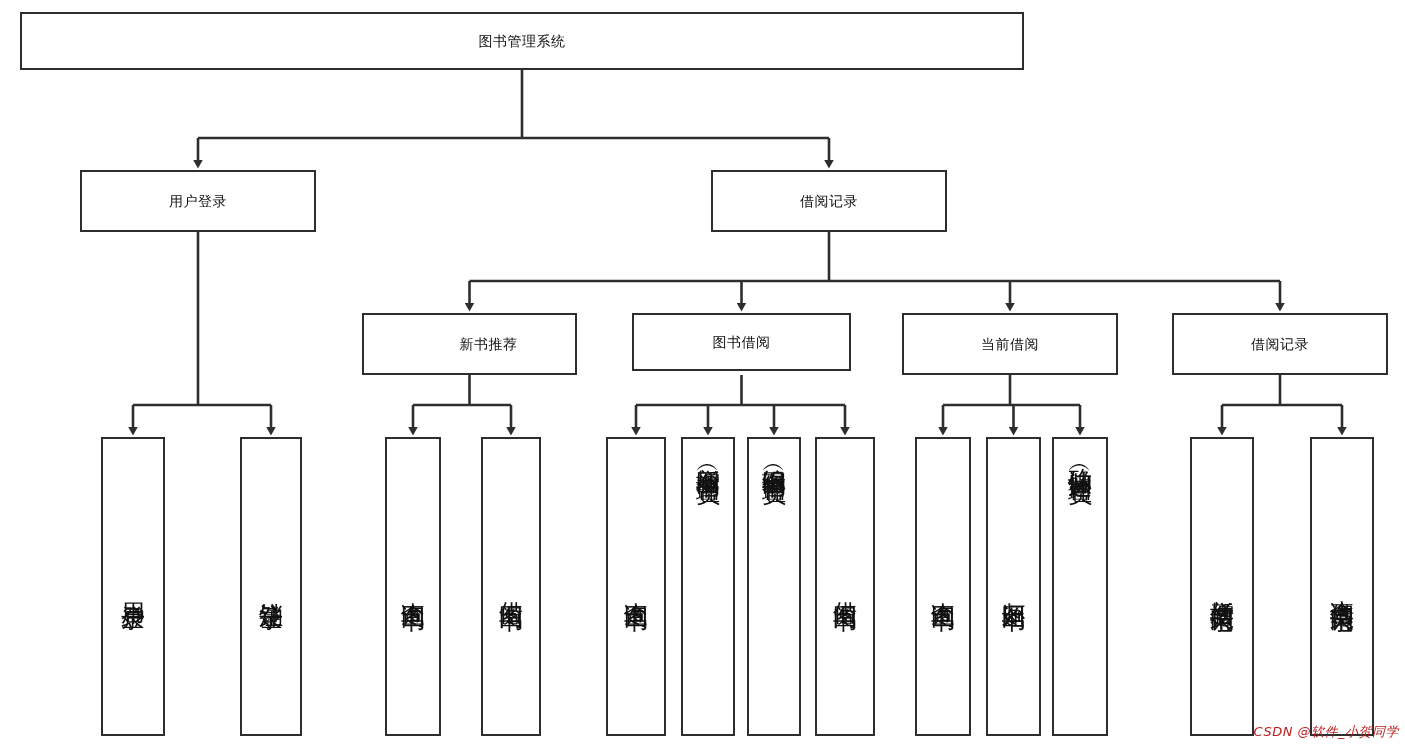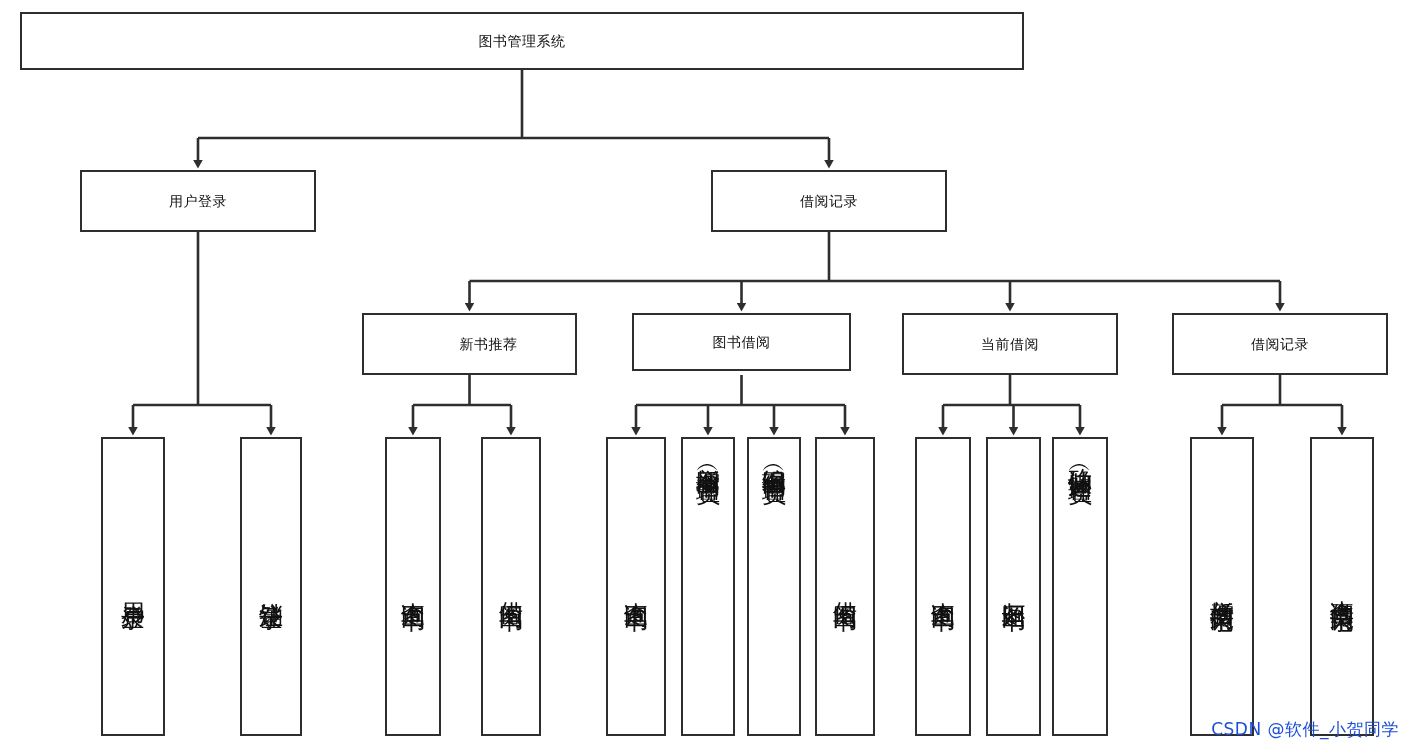--- a/index.html
+++ b/index.html
@@ -57,24 +57,25 @@
     white-space: nowrap;
   }
   .node.vert.mid {
     align-items: center;
     padding-top: 0;
   }
   #watermark {
     position: absolute;
     right: 6px;
     bottom: 6px;
-    font-size: 17px;
-    color: #1d4ed8;
+    font-size: 13px;
+    color: #b91c1c;
     letter-spacing: 0.5px;
     white-space: nowrap;
+    font-style: italic;
   }
 </style>
 </head>
 <body>
 
 <div id="canvas">
 
   <svg id="edges" viewBox="0 0 1405 747" xmlns="http://www.w3.org/2000/svg">
     <defs>
       <marker id="arrow" markerWidth="9" markerHeight="10" refX="0.4" refY="5" orient="auto" markerUnits="userSpaceOnUse">

